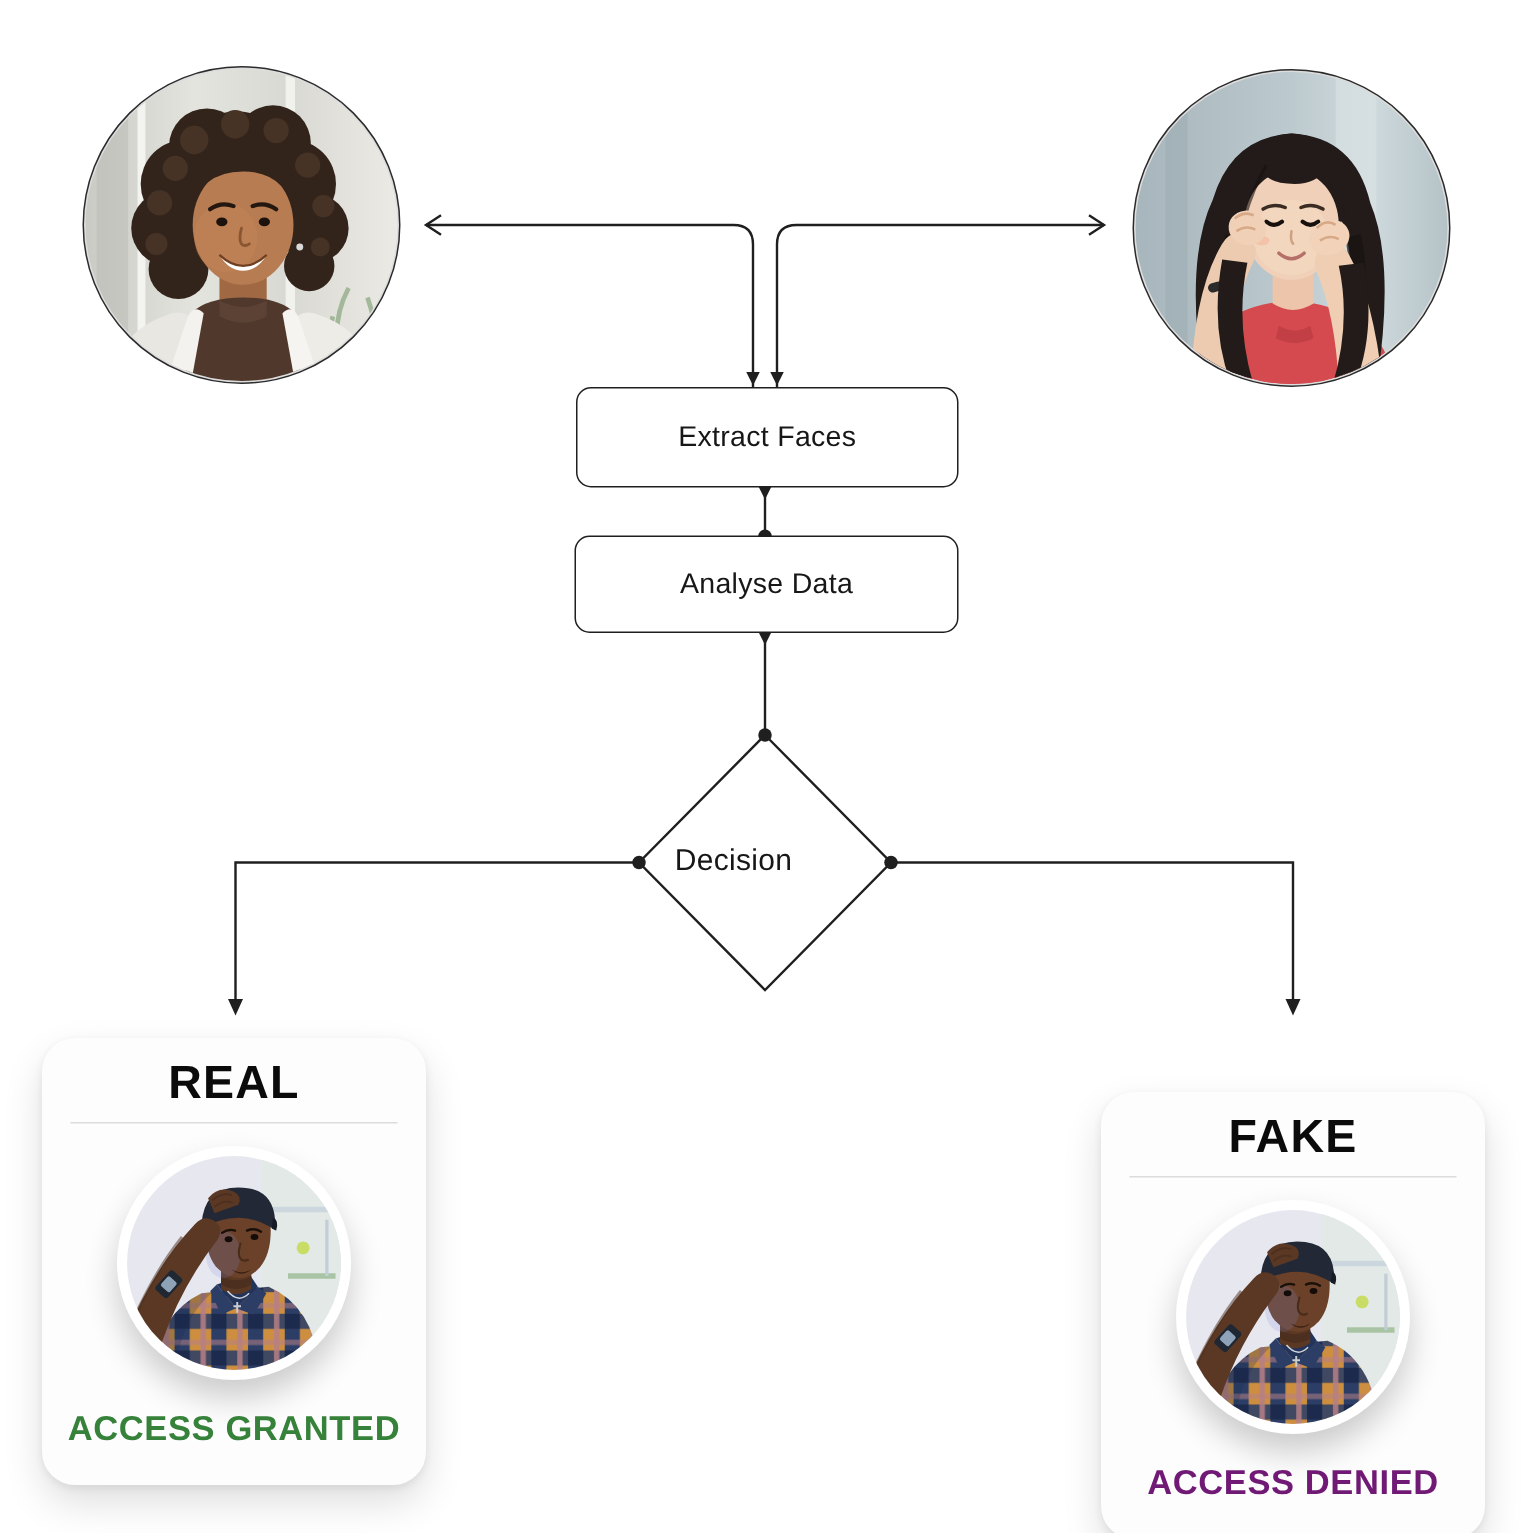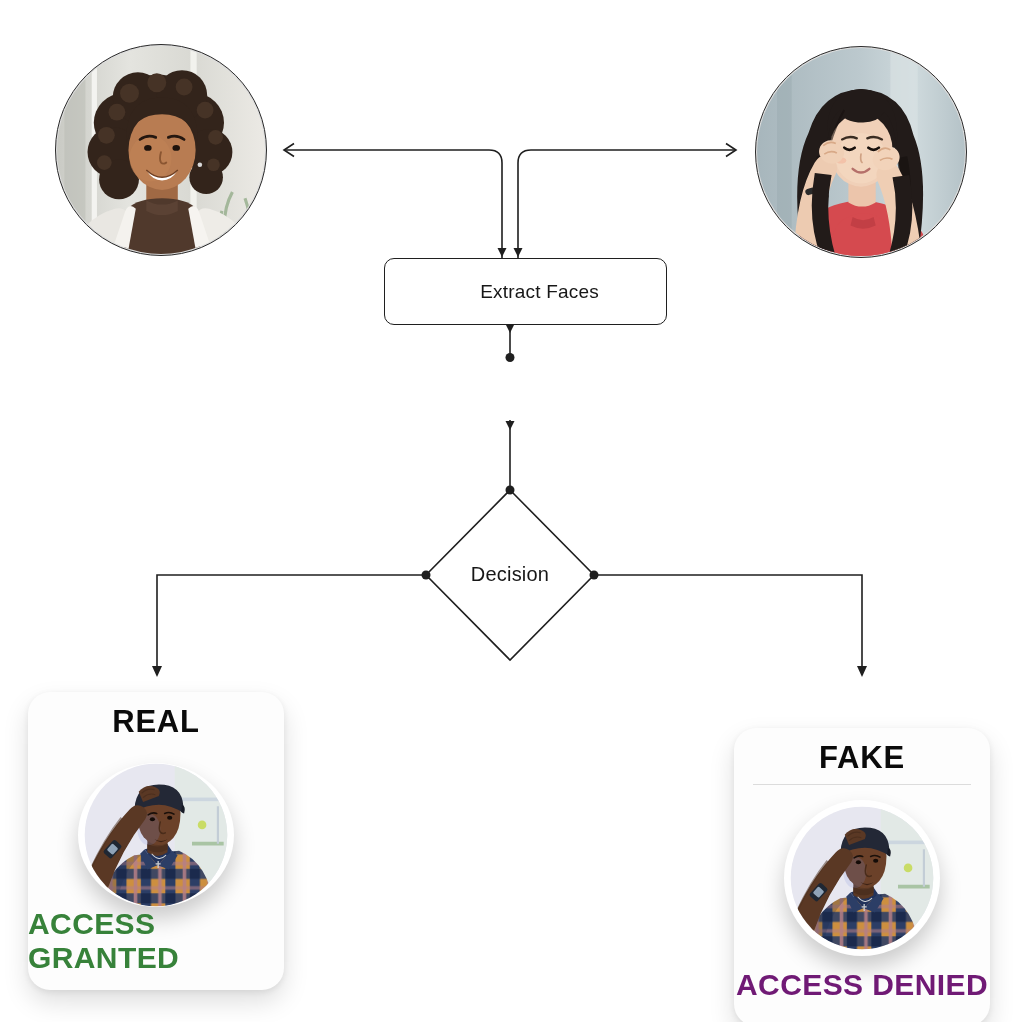--- a/index.html
+++ b/index.html
@@ -5,24 +5,24 @@
   html,body{margin:0;padding:0;background:#ffffff;}
   .canvas{
     position:relative;width:1024px;height:1022px;background:#ffffff;overflow:hidden;
     font-family:"Liberation Sans","DejaVu Sans",sans-serif;color:#141414;
   }
   .connectors{position:absolute;left:0;top:0;width:1024px;height:1022px;z-index:1;}
   .node{
     position:absolute;z-index:2;background:#ffffff;border:1.6px solid #1f1f1f;border-radius:10px;
     display:flex;align-items:center;justify-content:center;font-size:19px;letter-spacing:.2px;color:#171717;
   }
-  .node-extract{left:384px;top:258px;width:253px;height:65px;padding-left:28px;}
+  .node-extract{left:384px;top:258px;width:253px;height:65px;}
   .node-analyse{left:383px;top:357px;width:254px;height:63px;}
   .diamond-label{
-    position:absolute;z-index:2;left:430px;top:563px;width:160px;text-align:center;
+    position:absolute;z-index:2;left:409px;top:563px;width:160px;text-align:center;
     font-size:20px;color:#171717;letter-spacing:.2px;
   }
   .photo-circle{
     position:absolute;z-index:2;width:212px;height:212px;border-radius:50%;
     border:1.6px solid #2b2b2b;overflow:hidden;background:#ddd;box-sizing:border-box;
   }
   .photo-left{left:55px;top:44px;}
   .photo-right{left:755px;top:46px;}
   .avatar-svg{display:block;width:100%;height:100%;}
   .result-card{
@@ -32,21 +32,21 @@
   }
   .card-real{left:28px;top:692px;}
   .card-fake{left:734px;top:728px;}
   .card-title{margin-top:13px;font-size:31px;font-weight:700;letter-spacing:.8px;color:#0b0b0b;line-height:1.1;}
   .card-divider{width:218px;height:1px;background:#dcdcdc;margin-top:9px;}
   .card-photo-ring{
     width:156px;height:156px;border-radius:50%;background:#ffffff;margin-top:15px;
     box-shadow:0 12px 22px rgba(0,0,0,.20);display:flex;align-items:center;justify-content:center;
   }
   .card-photo{width:144px;height:144px;border-radius:50%;overflow:hidden;}
-  .card-status{margin-top:auto;margin-bottom:24px;font-size:30px;font-weight:700;letter-spacing:.4px;}
+  .card-status{margin-top:auto;margin-bottom:24px;font-size:23px;font-weight:700;letter-spacing:.4px;}
   .hidden-defs{position:absolute;width:0;height:0;}
 </style>
 </head>
 <body>
 
 <svg class="hidden-defs" aria-hidden="true">
   <defs>
     <pattern id="plaid" width="34" height="34" patternUnits="userSpaceOnUse">
       <rect width="34" height="34" fill="#cd8f3f"></rect>
       <rect x="11" width="14" height="34" fill="#2c3e66"></rect>
@@ -235,20 +235,23 @@
         <path d="M64,94 q6,-5 12,-2 M65,102 q6,-4 12,-1" stroke="#d8a987" stroke-width="1.6" fill="none"></path>
         <path d="M56,120 q-8,44 6,80 l14,0 q-12,-40 -4,-78 Z" fill="#221b19"></path>
         <path d="M146,122 q8,44 -6,78 l-14,0 q12,-40 4,-76 Z" fill="#221b19"></path>
       </g>
     </svg>
   </div>
 
   <div class="node node-extract">
     <span>Extract Faces</span>
   </div>
+  <div class="node node-analyse">
+    <span>Analyse Data</span>
+  </div>
   <div class="diamond-label">Decision</div>
 
   <div class="result-card card-real">
     <div class="card-title">REAL</div>
     <div class="card-divider"></div>
     <div class="card-photo-ring">
       <div class="card-photo">
         <svg class="avatar-svg" viewBox="0 0 200 200">
             <use href="#man-avatar"></use>
           </svg>

